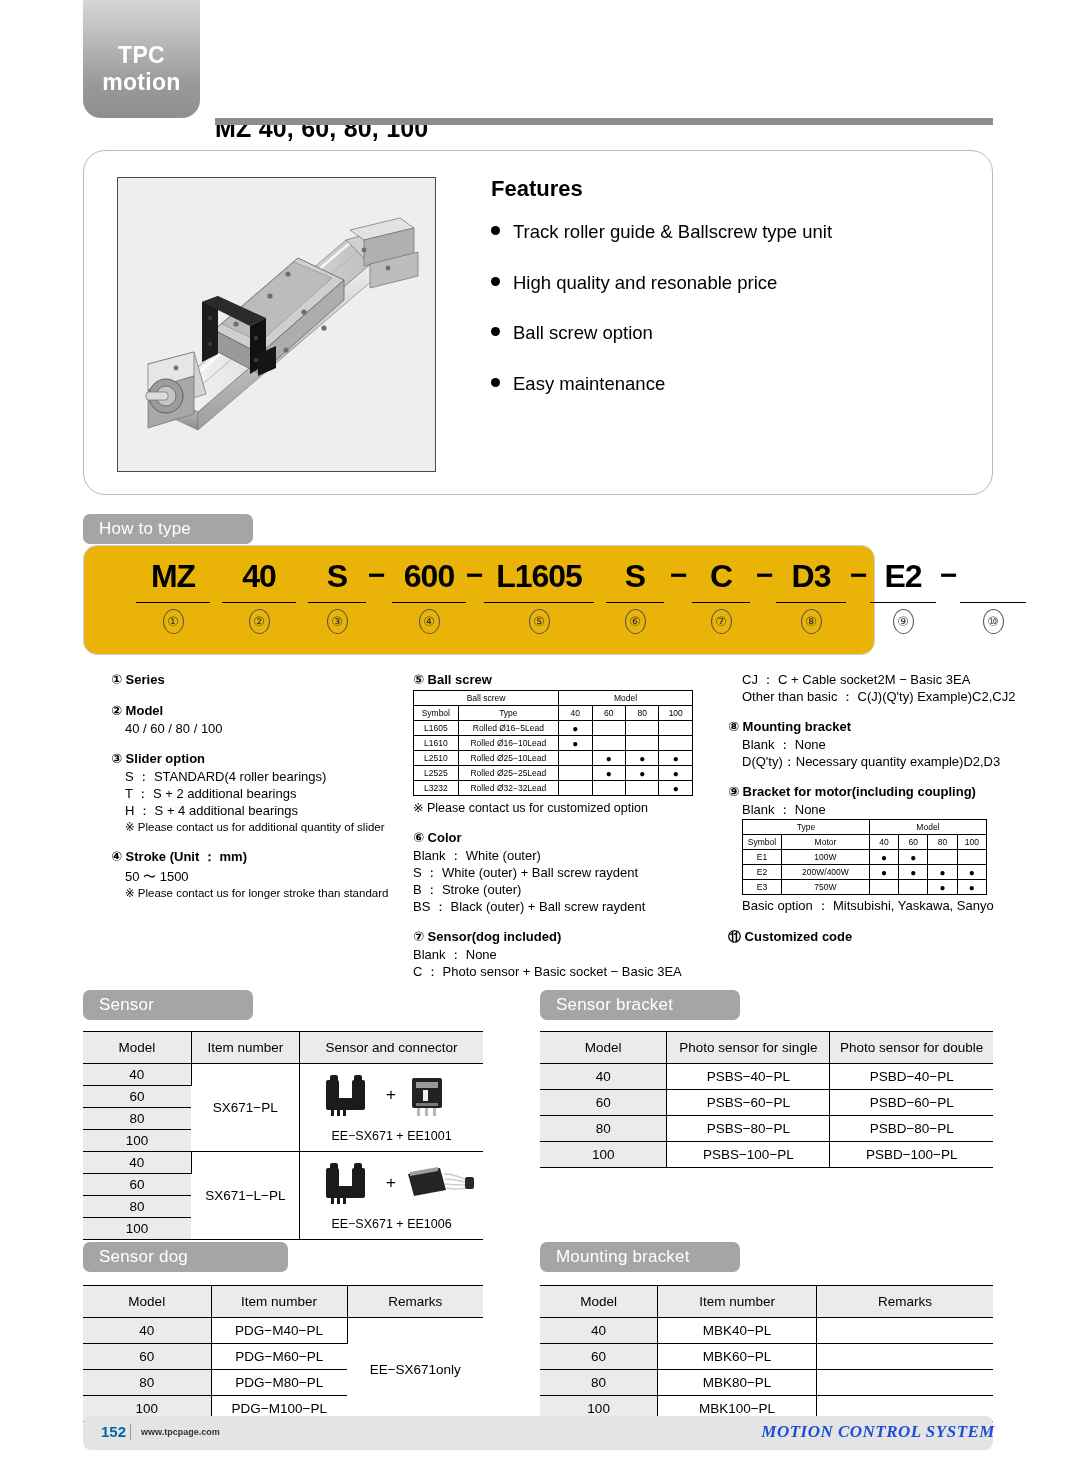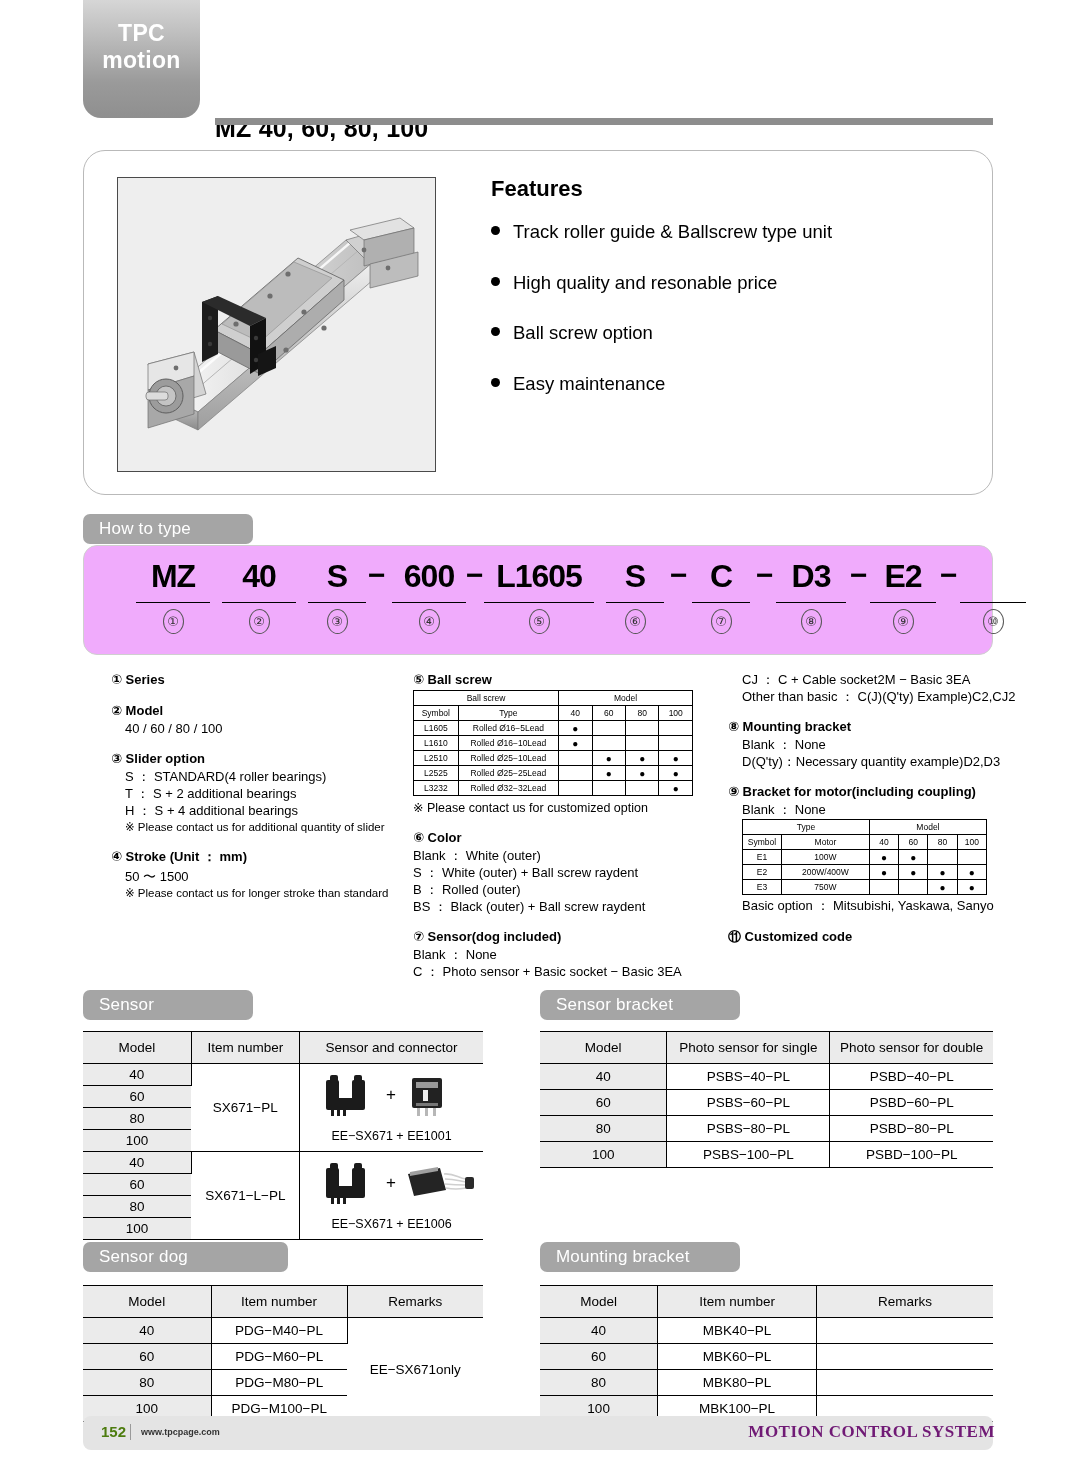--- a/index.html
+++ b/index.html
@@ -6,21 +6,21 @@
   body{width:1077px;height:1474px;position:relative;
        font-family:"Liberation Sans","DejaVu Sans",sans-serif;color:#000;
        -webkit-font-smoothing:antialiased;}
 
   
   #header{position:absolute;left:0;top:0;width:1077px;height:140px;}
   .logo-badge{position:absolute;left:83px;top:0;width:117px;height:118px;
       border-radius:0 0 18px 18px;
       background:linear-gradient(180deg,#d6d6d6 0%,#bdbdbd 30%,#9a9a9a 70%,#8f8f8f 100%);
       color:#fff;text-align:center;font-weight:bold;font-size:23px;line-height:1.18;
-      padding-top:20px;box-sizing:border-box;letter-spacing:.3px;}
+      padding-top:42px;box-sizing:border-box;letter-spacing:.3px;}
   .page-title{position:absolute;left:215px;top:84px;font-size:25px;font-weight:bold;
       letter-spacing:.2px;margin-top:30px;}
   .title-rule{position:absolute;left:215px;top:118px;width:778px;height:7px;background:#8d8d8d;}
 
   
   #featurebox{position:absolute;left:83px;top:150px;width:910px;height:345px;
       border:1.6px solid #b9b9b9;border-radius:22px;background:#fff;box-sizing:border-box;padding-left:15px;}
   #prodimg{position:absolute;left:33px;top:26px;width:317px;height:293px;
       border:1px solid #4a4a4a;background:#eeeeee;overflow:hidden;}
   .feat-title{position:absolute;left:407px;top:25px;font-size:22px;font-weight:bold;}
@@ -28,22 +28,22 @@
   .feat-item{display:flex;align-items:baseline;margin-bottom:28.5px;font-size:18.5px;}
   .feat-dot{width:9px;height:9px;border-radius:50%;background:#000;margin-right:13px;
       flex:0 0 auto;position:relative;top:-3px;}
 
   
   .pill{position:absolute;height:30px;line-height:30px;border-radius:7px;
       background:#a5a5a5;color:#fff;font-size:17px;padding:0 16px;box-sizing:border-box;
       font-weight:normal;letter-spacing:.2px;}
 
   
-  #orderbox{position:absolute;left:83px;top:545px;width:910px;height:110px;
-      border:1.3px solid #cfcfcf;border-radius:14px;background:#f0abfc;box-sizing:border-box;}
+  #orderbox{position:absolute;left:83px;top:545px;width:792px;height:110px;
+      border:1.3px solid #cfcfcf;border-radius:14px;background:#eab308;box-sizing:border-box;}
   .code-row{position:absolute;left:52px;top:10px;width:820px;height:92px;}
   .code-cell{position:absolute;text-align:center;}
   .code-txt{font-size:32px;font-weight:bold;font-family:"Liberation Sans",sans-serif;
       letter-spacing:-1px;line-height:40px;height:42px;}
   .code-ul{border-bottom:1.6px solid #000;height:4px;}
   .circ{display:inline-block;width:21px;height:25px;border:1.4px solid #555;
       border-radius:50%;font-size:13px;line-height:23px;text-align:center;margin-top:6px;
       color:#333;box-sizing:border-box;}
   .dash{position:absolute;font-size:30px;font-weight:bold;top:2px;}
 
@@ -78,25 +78,25 @@
       border-bottom:1px solid #000;}
   table.dt td:last-child{border-right:none;}
   table.dt tr:last-child td{border-bottom:none;}
   td.shade{background:#ebebeb;}
   .imgcell{padding:4px 0 6px 0;}
   .imgcap{font-size:12.5px;margin-top:2px;}
 
   
   #footer{position:absolute;left:83px;top:1416px;width:910px;height:34px;
       background:#e4e4e4;border-radius:8px;}
-  .pg{position:absolute;left:18px;top:7px;font-size:15px;font-weight:bold;color:#4d7c0f;}
+  .pg{position:absolute;left:18px;top:7px;font-size:15px;font-weight:bold;color:#0369a1;}
   .bar{position:absolute;left:47px;top:8px;width:1px;height:16px;background:#9a9a9a;}
   .site{position:absolute;left:58px;top:11px;font-size:9px;font-weight:bold;color:#333;}
-  .mcs{position:absolute;right:-2px;top:6px;font-size:17px;
-      font-weight:bold;color:#701a75;font-family:"Liberation Serif",serif;letter-spacing:.5px;}
+  .mcs{position:absolute;right:-2px;top:6px;font-size:17px;font-style:italic;
+      font-weight:bold;color:#1d4ed8;font-family:"Liberation Serif",serif;letter-spacing:.5px;}
 </style>
 </head>
 <body>
 
 <div id="header">
   <div class="logo-badge">
     <div>TPC</div>
     <div>motion</div>
   </div>
   <div class="page-title">MZ 40, 60, 80, 100</div>
@@ -344,21 +344,21 @@
             <td class="md dotc"></td>
             <td class="md dotc">●</td>
           </tr>
         </tbody>
     </table>
     <div class="ln0" style="margin-top:4px;font-size:12.5px;">※ Please contact us for customized option</div>
     <div class="gap"></div>
     <div class="sec-h">⑥ Color</div>
     <div class="ln0">Blank ： White (outer)</div>
     <div class="ln0">S ： White (outer) + Ball screw raydent</div>
-    <div class="ln0">B ： Rolled (outer)</div>
+    <div class="ln0">B ： Stroke (outer)</div>
     <div class="ln0">BS ： Black (outer) + Ball screw raydent</div>
     <div class="gap"></div>
     <div class="sec-h">⑦ Sensor(dog included)</div>
     <div class="ln0">Blank ： None</div>
     <div class="ln0">C ： Photo sensor + Basic socket − Basic 3EA</div>
   </div>
 
   <div class="col c3">
     <div class="ln">CJ ： C + Cable socket2M − Basic 3EA</div>
     <div class="ln">Other than basic ： C(J)(Q'ty) Example)C2,CJ2</div>

